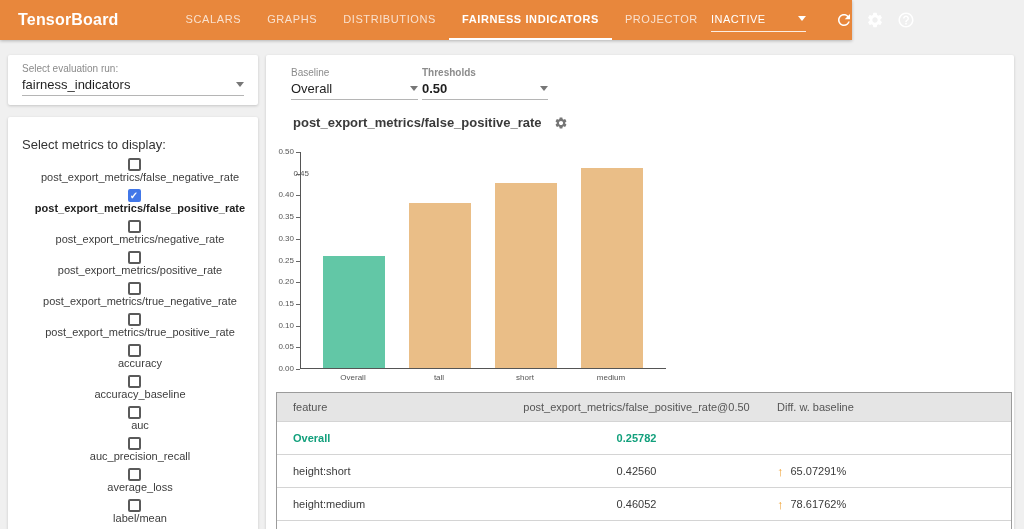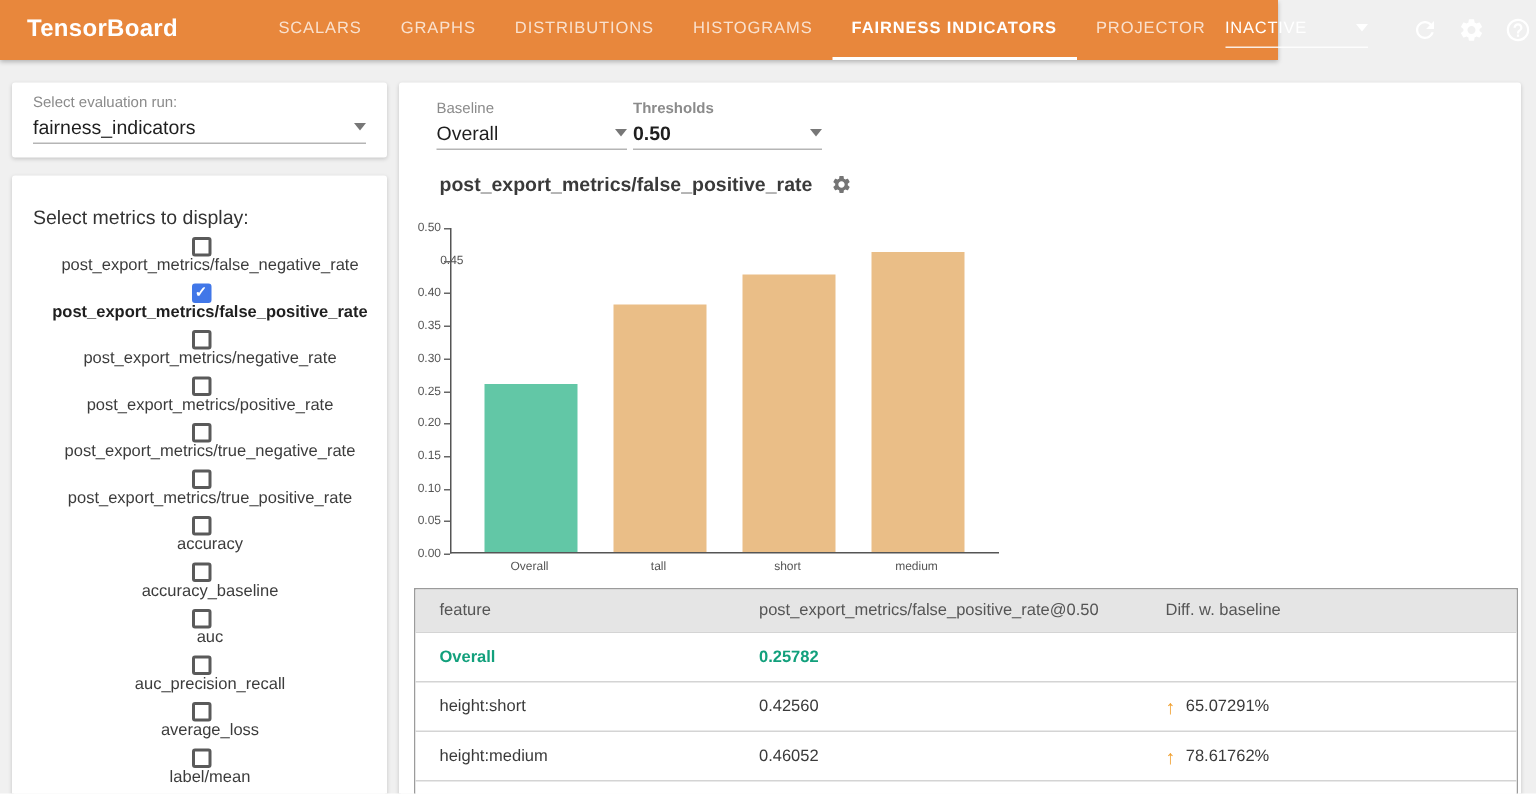--- a/index.html
+++ b/index.html
@@ -82,36 +82,35 @@
   .ytick-mark { position:absolute; width:4px; height:1px; background:#666; left:30px; }
   .plot { position:absolute; left:34px; top:7px; width:366px; height:217px; border-left:1px solid #555; border-bottom:1px solid #555; }
   .bar { position:absolute; bottom:0; width:62px; }
   .xlabel { position:absolute; width:86px; text-align:center; font-size:8px; color:#555; top:228px; }
 
   
   .metric-table { position:absolute; left:10px; top:337px; width:736px; border:1px solid #9b9b9b; background:#fff; }
   .t-row { display:flex; align-items:center; height:33px; border-top:1px solid #d4d4d4; font-size:11px; color:#3a3a3a; background:#fff; }
   .t-row.header { height:28px; background:#e5e5e5; border-top:none; color:#555; }
   .t-row .c1 { width:229px; padding-left:16px; flex:0 0 auto; }
-  .t-row .c2 { width:261px; flex:0 0 auto; }
+  .t-row .c2 { width:261px; flex:0 0 auto;text-align:center; }
   .t-row .c3 { flex:1; padding-left:10px; display:flex; align-items:center; }
   .t-row.baseline .c1, .t-row.baseline .c2 { color:var(--green-text,#12a07c); font-weight:bold; }
   .up-arrow { color:var(--arrow-orange,#f0a030); font-size:13px; font-weight:bold; margin-right:7px; line-height:1; }
   .t-row.partial { height:12px; }
 </style>
 </head>
 <body>
 
 <div class="toolbar">
   <div class="brand">TensorBoard</div>
   <nav class="tabs">
       <div class="tab">SCALARS</div>
       <div class="tab">GRAPHS</div>
       <div class="tab">DISTRIBUTIONS</div>
-      <div class="tab">HISTOGRAMS</div>
       <div class="tab active">FAIRNESS INDICATORS</div>
       <div class="tab">PROJECTOR</div>
     </nav>
   <div class="toolbar-right">
     <div class="tb-dropdown">
       <span>INACTIVE</span>
       <span class="caret-w"></span>
     </div>
     <span class="tb-icon">
       <svg viewBox="0 0 24 24">

